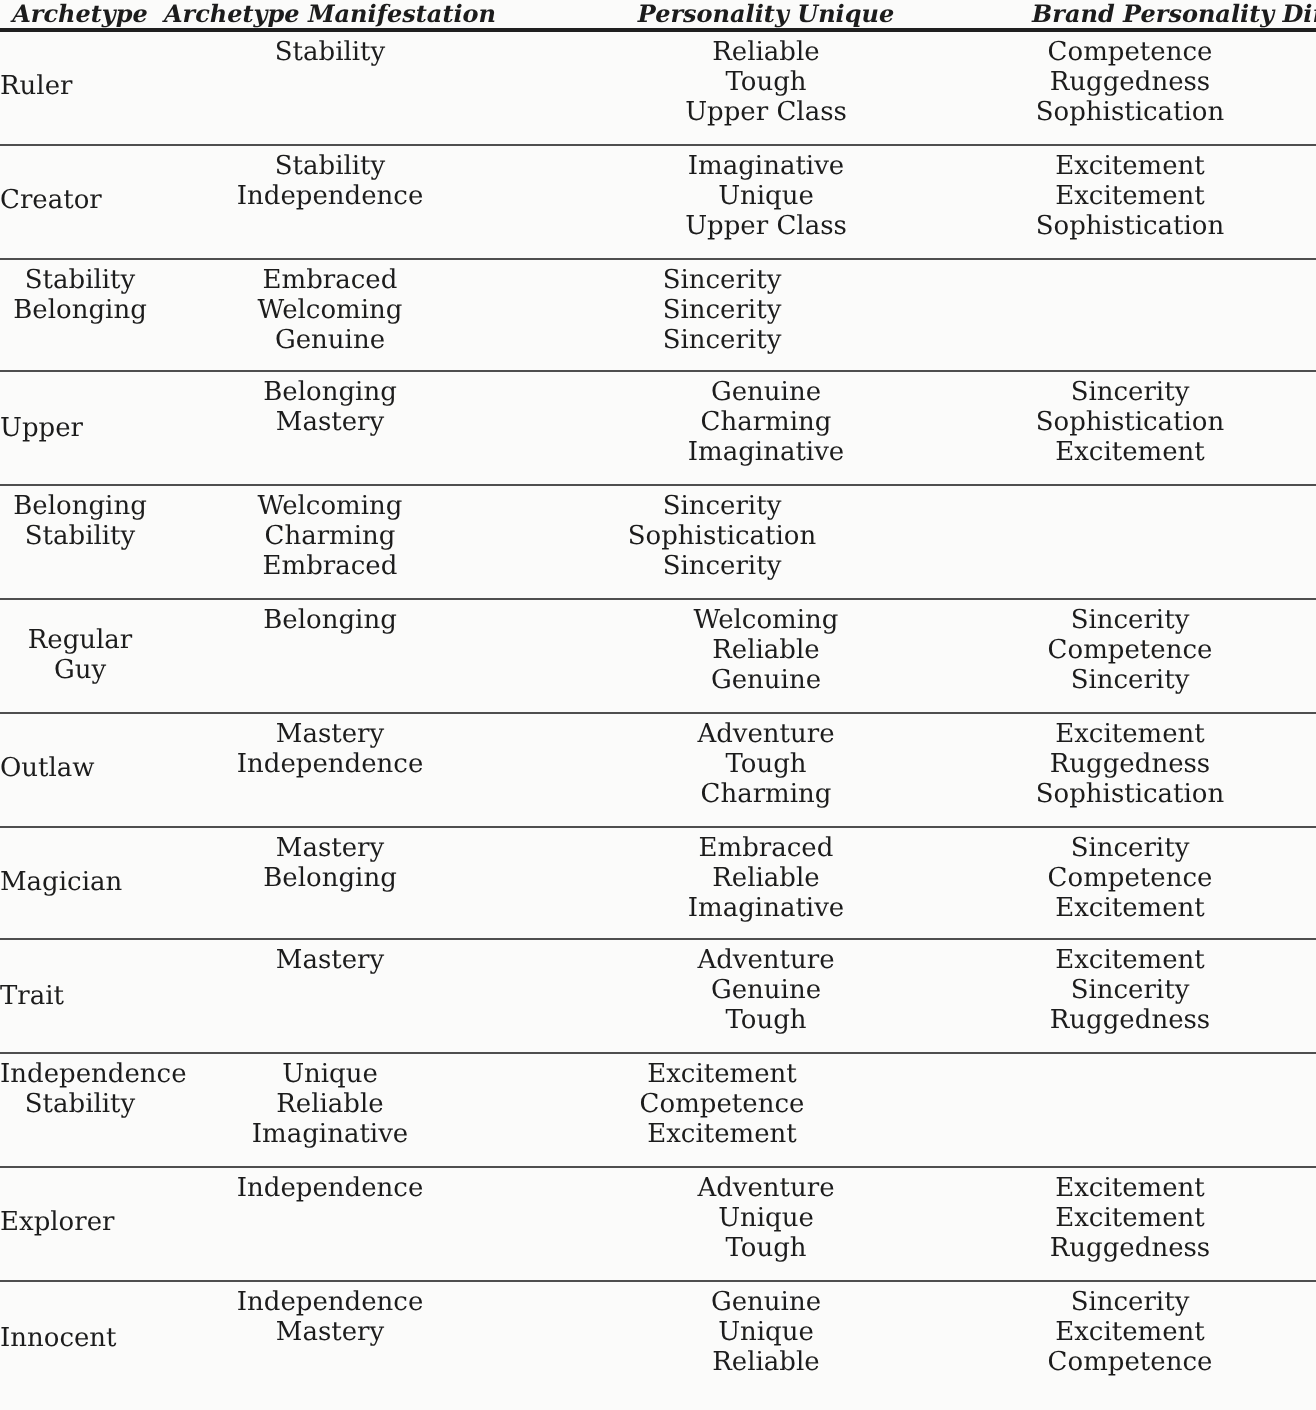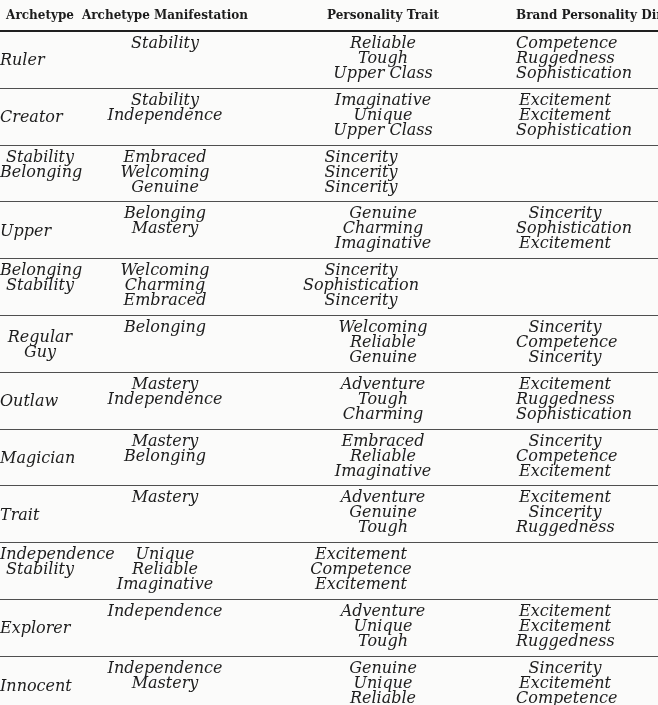--- a/index.html
+++ b/index.html
@@ -7,63 +7,63 @@
     width: 658px; height: 705px;
     overflow: hidden;
     background: #fbfbfa;
     font-family: "DejaVu Serif", "Liberation Serif", serif;
     color: #1c1c1c;
   }
   .table { width: 658px; }
   .header-row {
     display: grid;
     grid-template-columns: 80px 170px 266px 142px;
-    height: 32px;
+    height: 16px;
     align-items: center;
     border-bottom: 2.3px solid #1f1f1f;
     box-sizing: border-box;
     font-weight: bold;
     font-size: 12px;
+    font-style: italic;
   }
   .header-cell {
     text-align: center;
     white-space: nowrap;
     overflow: visible;
   }
   .row {
     display: grid;
     grid-template-columns: 80px 170px 266px 142px;
     height: 56.8px;
     border-bottom: 1.4px solid #4f4f4f;
     box-sizing: border-box;
   }
   .row:last-child { border-bottom: none; }
   .cell {
-    font-size: 16px;
+    font-size: 13px;
     line-height: 15px;
     text-align: center;
     padding-top: 3px;
     box-sizing: border-box;
-    font-style: italic;
   }
   .cell.col1 {
     display: flex;
     align-items: center;
     padding-top: 0;
   }
   .col4 { padding-right: 44px; }
 </style>
 </head>
 <body>
 
 <div class="table">
   <div class="header-row">
     <div class="header-cell col1">Archetype</div>
     <div class="header-cell col2">Archetype Manifestation</div>
-    <div class="header-cell col3">Personality Trait</div>
+    <div class="header-cell col3">Personality Unique</div>
     <div class="header-cell col4">Brand Personality Dimension</div>
   </div>
   <div>
       <div class="row">
         <div class="cell col1">
           <span>Ruler</span>
         </div>
         <div class="cell col2">
           <div>Stability</div>
         </div>

